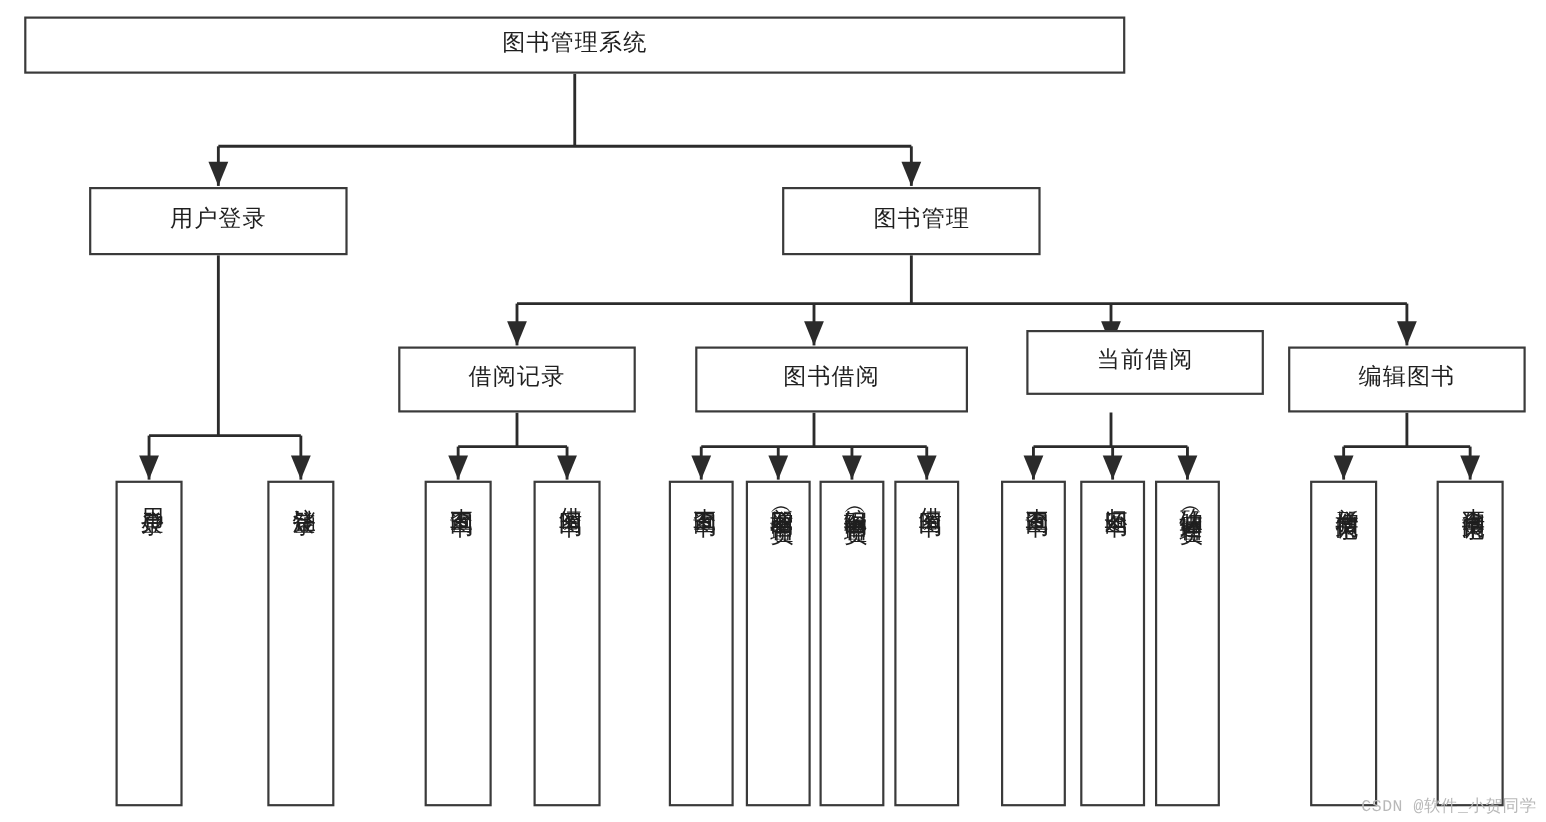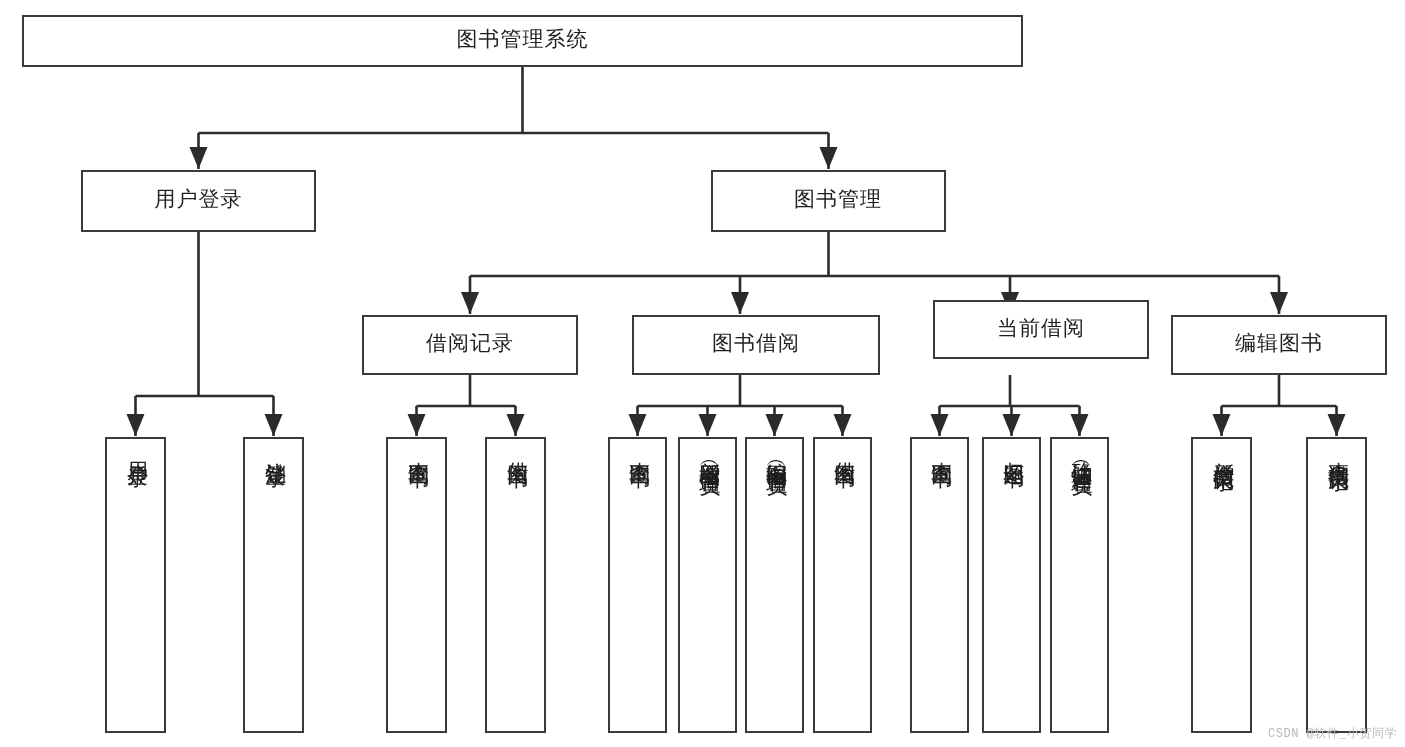--- a/index.html
+++ b/index.html
@@ -55,21 +55,21 @@
     width: 100%;
     height: 100%;
     display: flex;
     justify-content: center;
     align-items: flex-start;
   }
   #watermark {
     position: absolute;
     right: 8px;
     bottom: 5px;
-    font-size: 12px;
+    font-size: 15px;
     color: #b9b9b9;
     letter-spacing: 0.5px;
     white-space: nowrap;
   }
 </style>
 </head>
 <body>
 
 <div id="canvas">
 

